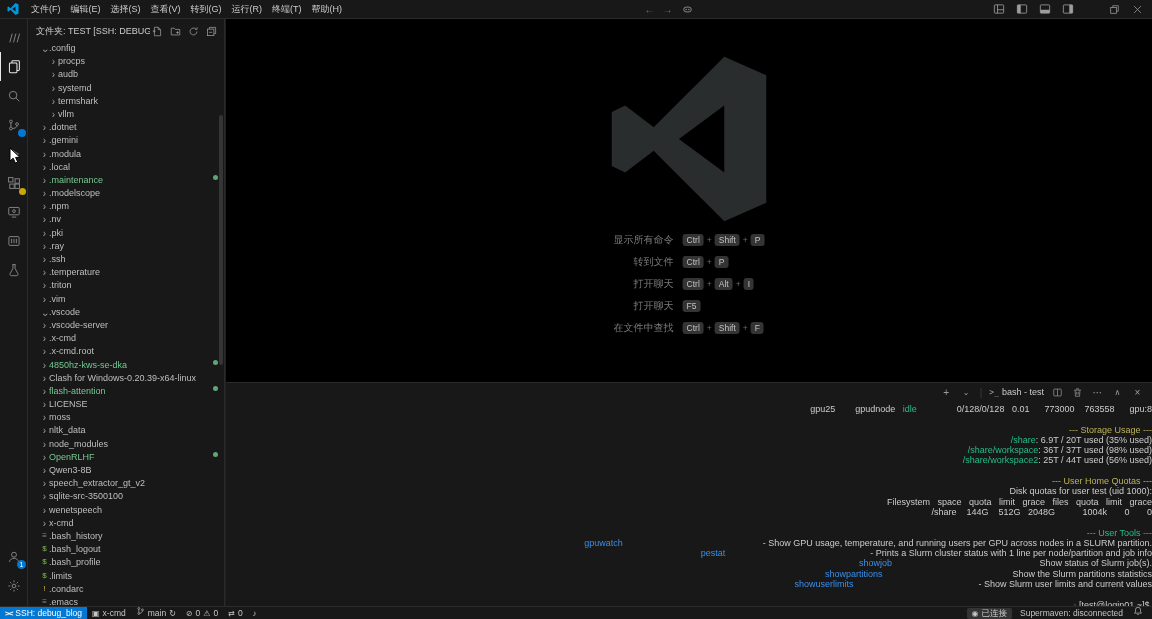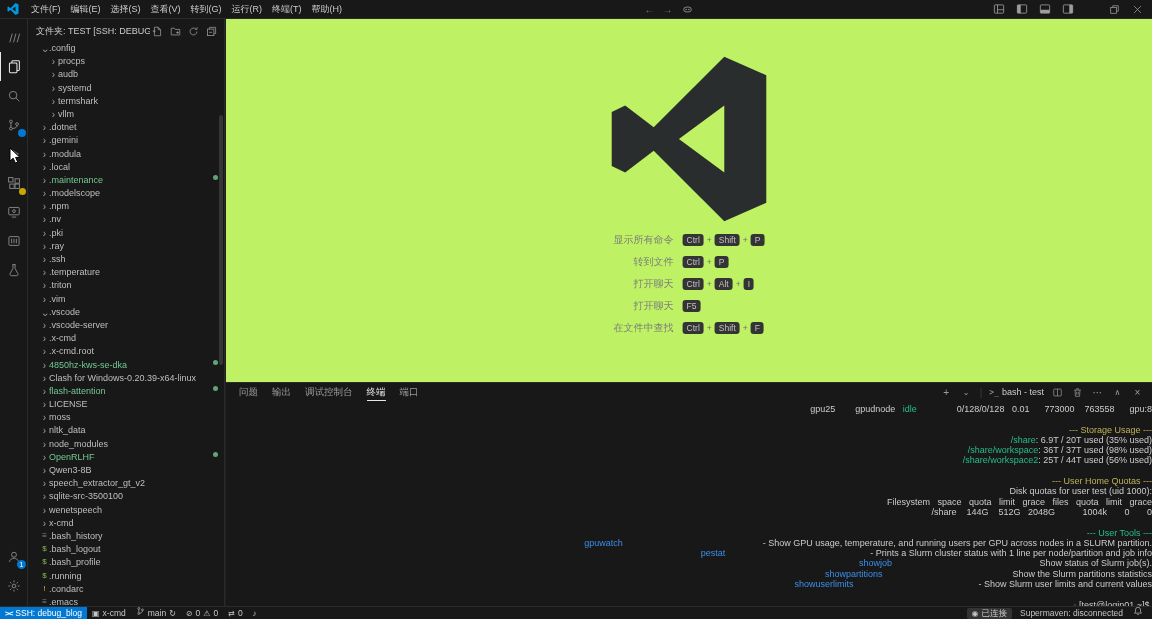--- a/index.html
+++ b/index.html
@@ -37,21 +37,21 @@
   .trow{height:13.2px;display:flex;font-size:9px;color:#bfbfbf;white-space:nowrap;padding-right:6px;cursor:pointer;}
   .trow .twist{display:inline-block;width:9px;color:#9d9d9d;font-size:10px;text-align:center;flex:none;transform-origin:45% 55%;}
   .trow .twist.exp{transform:rotate(90deg);}
   .trow .ficon{display:inline-block;width:9px;text-align:center;font-size:8px;flex:none;}
   .trow .lbl{overflow:hidden;text-overflow:ellipsis;}
   .trow .gitdot{margin-left:auto;width:5px;height:5px;border-radius:3px;background:#73c991;opacity:.8;flex:none;}
   .trow.green .lbl{color:#73c991;}
   .sb-scroll{position:absolute;right:1px;top:96px;width:4px;height:250px;background:rgba(140,140,140,.25);border-radius:2px;}
 
   
-  .editor{position:absolute;left:226px;top:19px;width:926px;height:363px;background:#bef264;overflow:hidden;}
+  .editor{position:absolute;left:226px;top:19px;width:926px;height:363px;background:#000000;overflow:hidden;}
   .wm-logo{position:absolute;left:50%;top:36px;transform:translateX(-50%);}
   .wm-list{position:absolute;left:50%;top:214px;transform:translateX(-50%);display:grid;grid-template-columns:max-content max-content;column-gap:9px;row-gap:8px;align-items:center;}
   .wm-label{font-size:10px;color:#7c7c7c;text-align:right;}
   .wm-keys{display:flex;align-items:center;gap:3px;}
   .kbd{background:#343434;color:#c2c2c2;font-size:8.5px;line-height:1;padding:2px 4px;border-radius:3px;}
   .kplus{color:#6d6d6d;font-size:8.5px;}
 
   
   .panel{position:absolute;left:226px;top:382px;width:926px;height:224px;background:#181818;border-top:1px solid #2b2b2b;}
   .panel-bar{height:18px;display:flex;align-items:center;padding:0 8px 0 13px;}
@@ -415,21 +415,21 @@
         <div class="trow" style="padding-left: 12px;">
           <span class="ficon" style="color: rgb(127, 186, 82);">$</span>
           <span class="lbl">.bash_logout</span>
         </div>
         <div class="trow" style="padding-left: 12px;">
           <span class="ficon" style="color: rgb(127, 186, 82);">$</span>
           <span class="lbl">.bash_profile</span>
         </div>
         <div class="trow" style="padding-left: 12px;">
           <span class="ficon" style="color: rgb(127, 186, 82);">$</span>
-          <span class="lbl">.running</span>
+          <span class="lbl">.limits</span>
         </div>
         <div class="trow" style="padding-left: 12px;">
           <span class="ficon" style="color: rgb(212, 180, 74);">!</span>
           <span class="lbl">.condarc</span>
         </div>
         <div class="trow" style="padding-left: 12px;">
           <span class="ficon" style="color: rgb(138, 138, 138);">≡</span>
           <span class="lbl">.emacs</span>
         </div>
       </div>
@@ -475,27 +475,20 @@
           <span class="kplus">+</span>
           <span class="kbd">Shift</span>
           <span class="kplus">+</span>
           <span class="kbd">F</span>
         </div>
       </div>
   </div>
 
   <div class="panel">
     <div class="panel-bar">
-      <span id="ptabs" style="display:flex">
-          <span class="ptab">问题</span>
-          <span class="ptab">输出</span>
-          <span class="ptab">调试控制台</span>
-          <span class="ptab active">终端</span>
-          <span class="ptab">端口</span>
-        </span>
       <div class="panel-actions">
         <span class="pa-icon">+</span>
         <span class="pa-icon" style="font-size:8px;">⌄</span>
         <span style="color:#3c3c3c">|</span>
         <span class="term-tab">
           <span class="term-glyph">&gt;_</span>
           <span>bash - test</span>
         </span>
         <span class="pa-icon">
           <svg width="11" height="11" viewBox="0 0 16 16">

